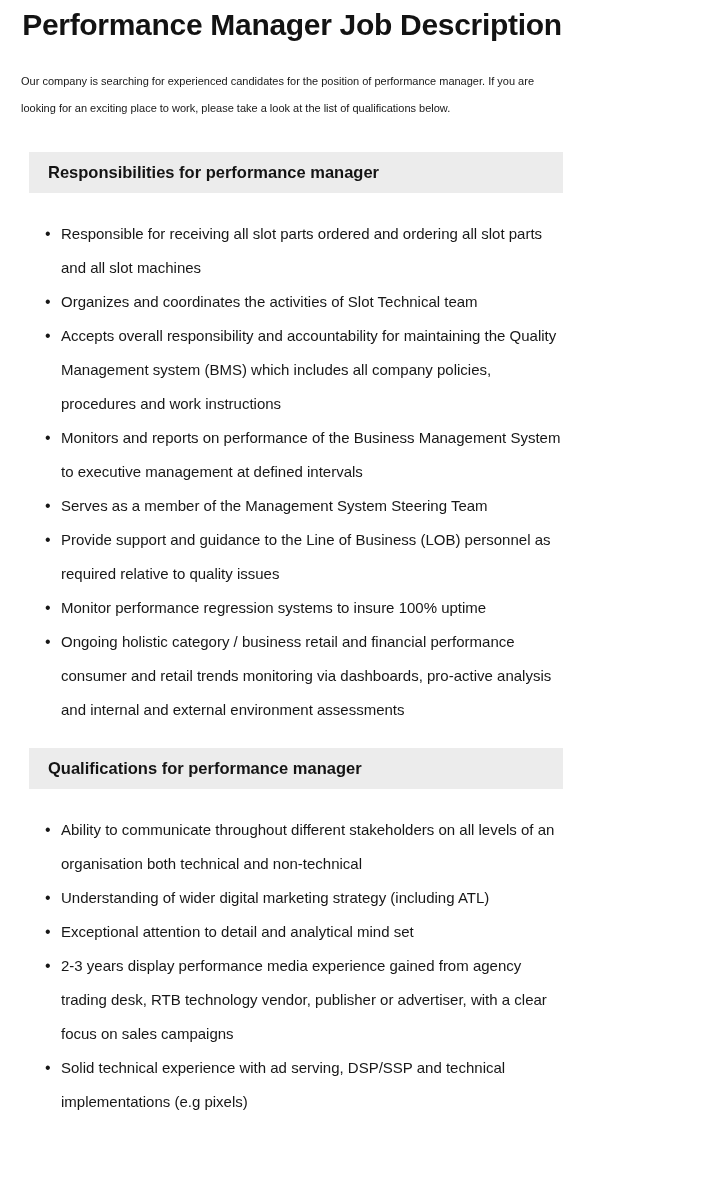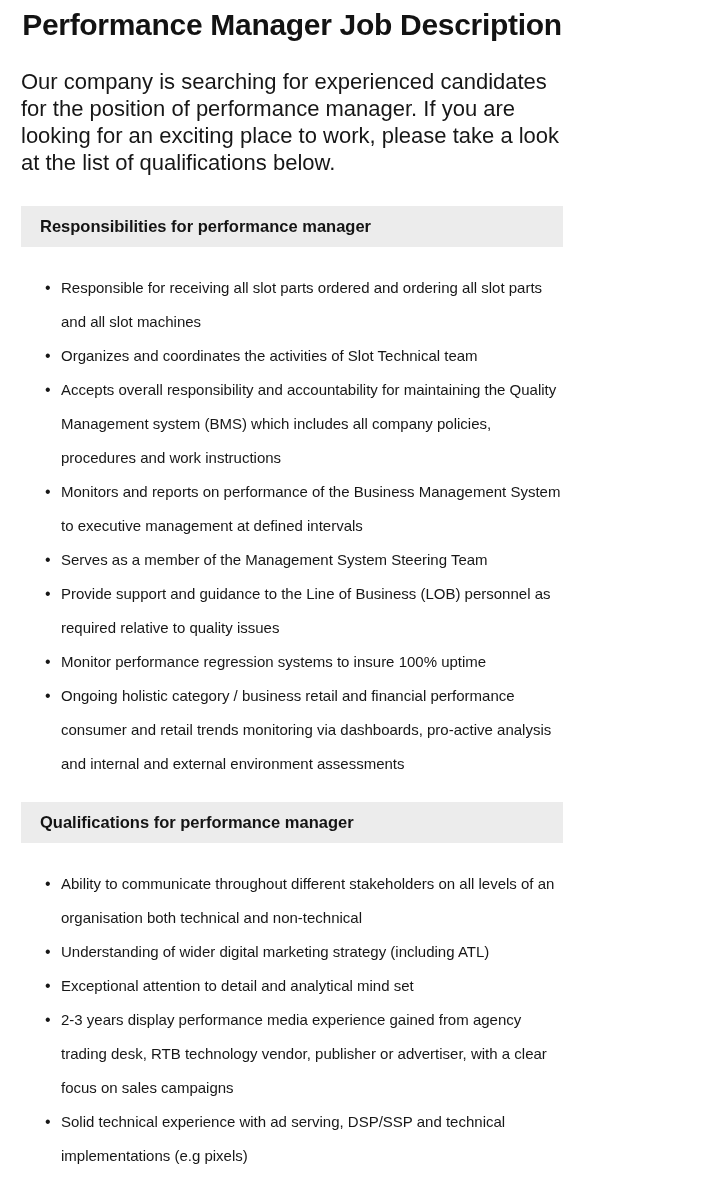--- a/index.html
+++ b/index.html
@@ -21,31 +21,31 @@
   }
   .page-title {
     font-size: 30px;
     font-weight: 700;
     text-align: center;
     letter-spacing: -0.3px;
     margin: 4px 0 26px 0;
     color: #131313;
   }
   .intro {
-    font-size: 22px;
+    font-size: 11px;
     line-height: 27px;
     margin: 0 0 30px 0;
   }
   .section-heading {
     background: #ececec;
     font-size: 16.5px;
     font-weight: 700;
     line-height: 19px;
     padding: 11px 10px 11px 19px;
-    margin: 0 0 24px 0;
+    margin: 0 0 24px 8px;
     color: #141414;
   }
   ul.bullet-list {
     list-style: none;
     margin: 0 0 21px 0;
     padding: 0 0 0 40px;
   }
   ul.bullet-list li {
     position: relative;
     font-size: 15px;

